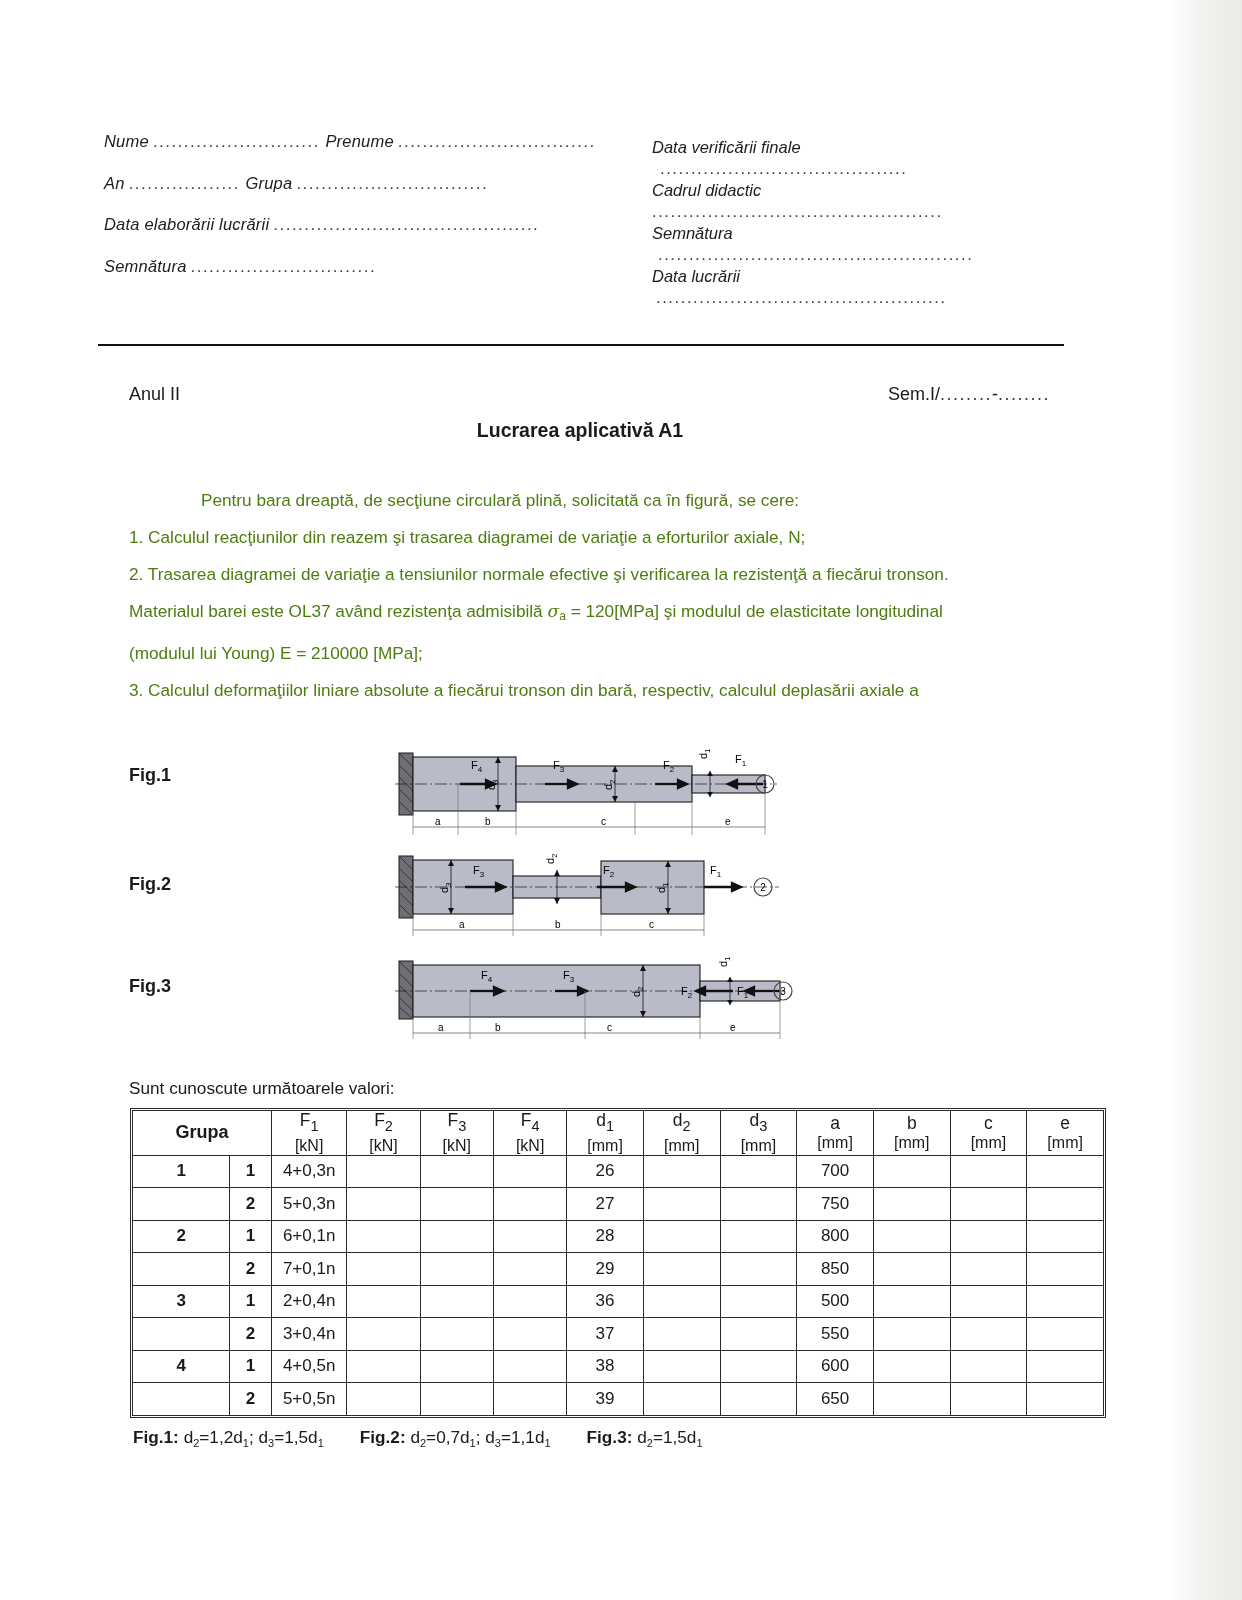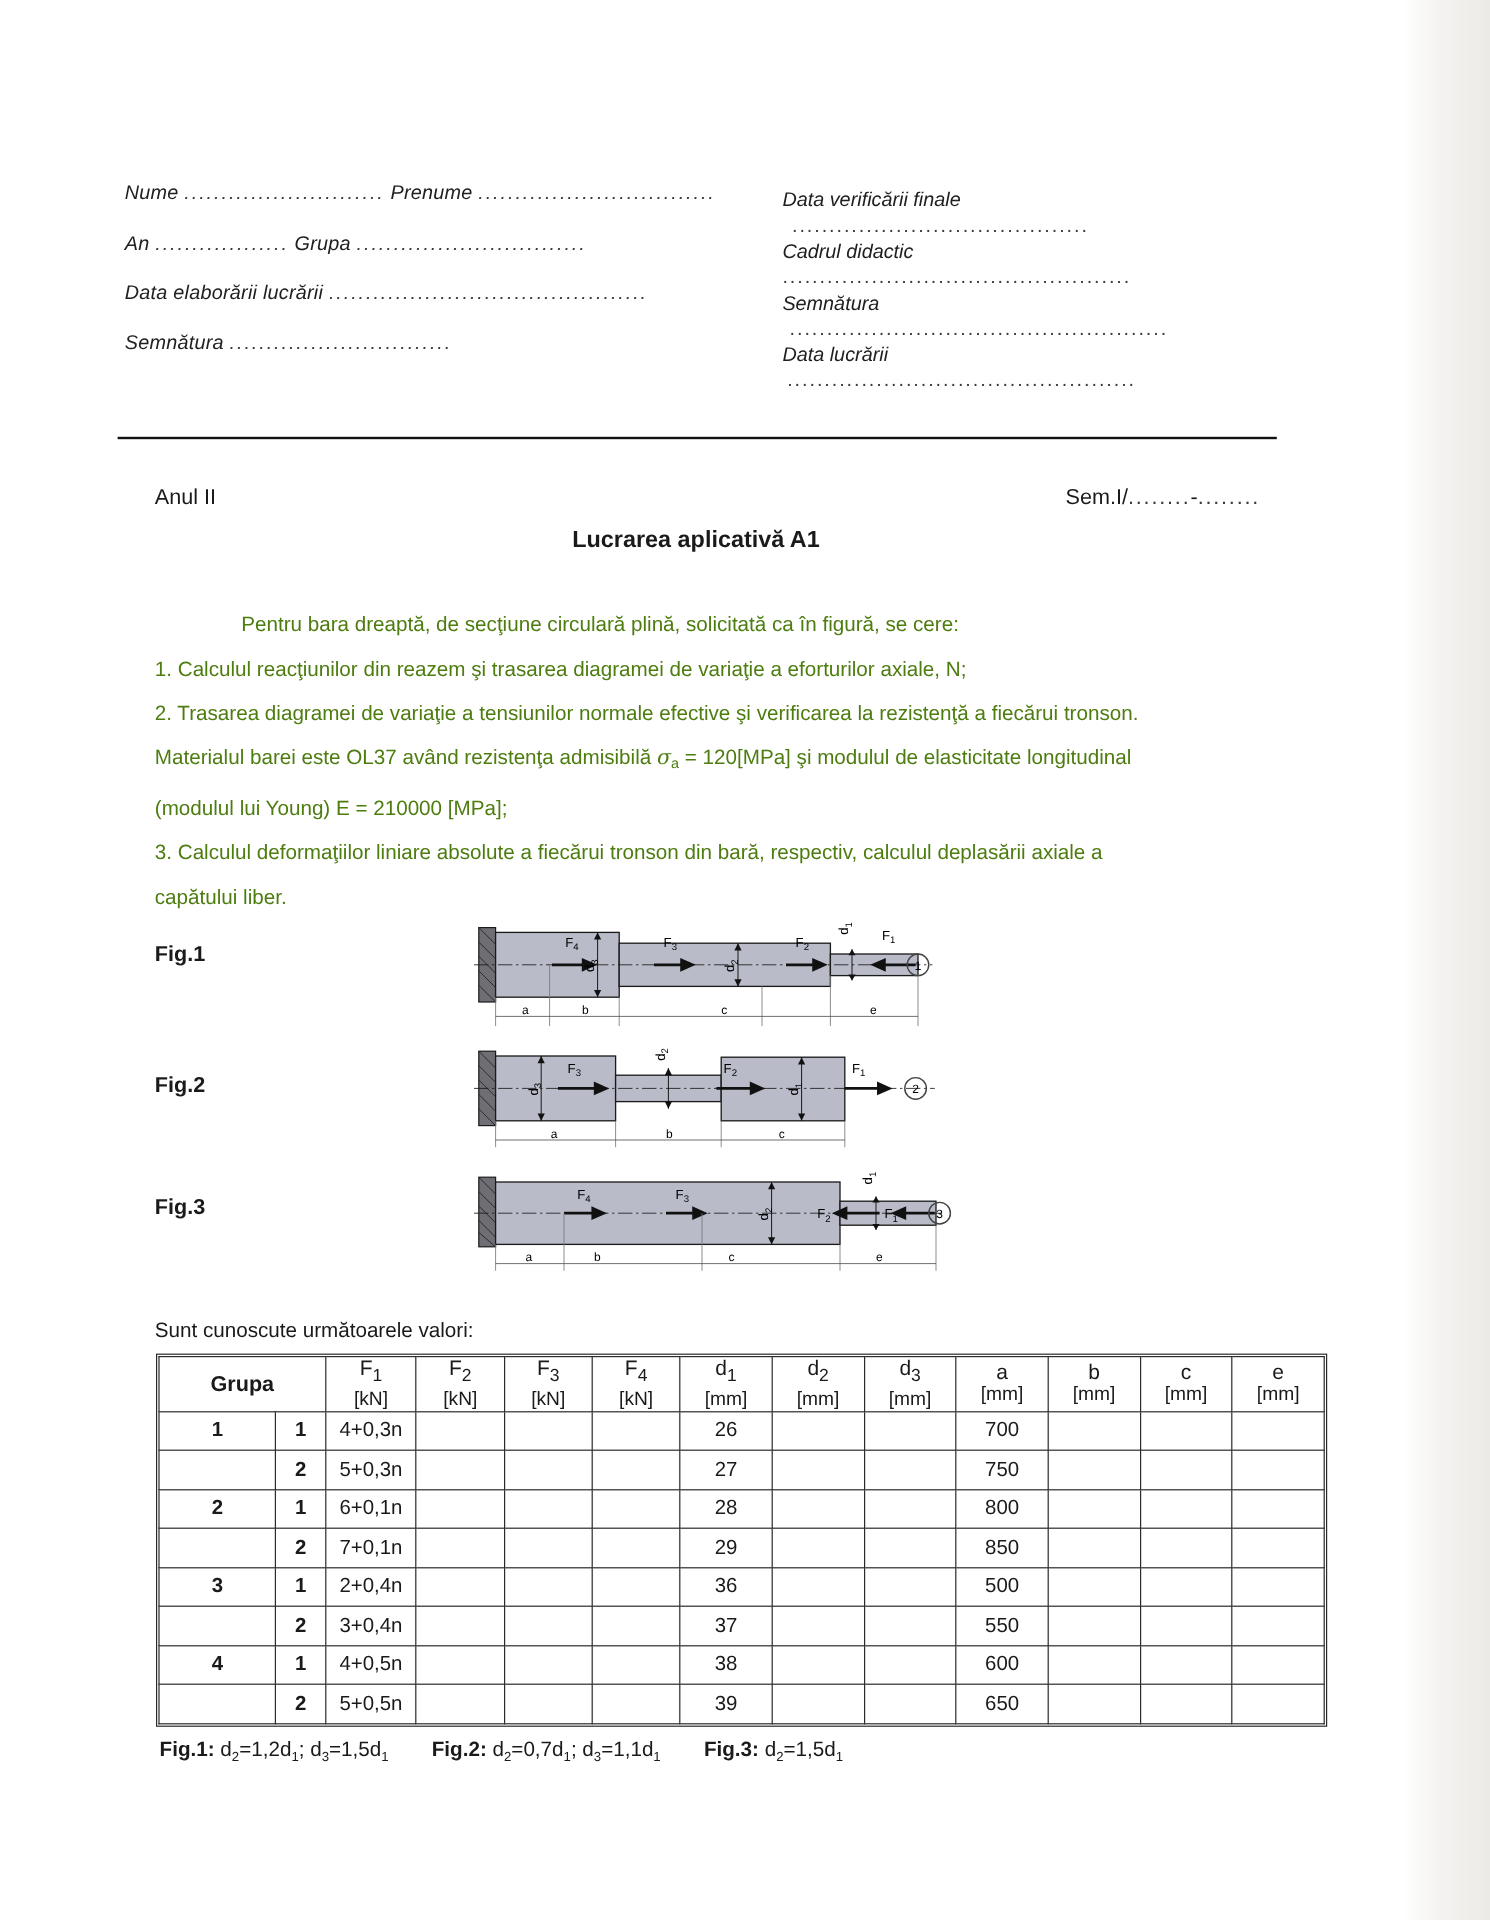--- a/index.html
+++ b/index.html
@@ -6,21 +6,21 @@
   body{
     width:1242px;height:1600px;
     background:#ffffff;
     font-family:"Liberation Sans", sans-serif;
     color:#1a1a1a;
     position:relative;
     overflow:hidden;
   }
   
   .scan-edge{position:absolute;top:0;right:0;width:72px;height:1600px;background:linear-gradient(to right,#ffffff 0%,#f4f3f1 40%,#eceae6 100%);z-index:0;}
-  .page{position:absolute;left:0;top:0;width:1242px;height:1144px;z-index:1;margin-top:20px;}
+  .page{position:absolute;left:0;top:0;width:1242px;height:1144px;z-index:1;}
 
   
   .hdr{position:absolute;left:104px;top:132px;width:960px;height:210px;}
   .hdr-left{position:absolute;left:0;top:0;width:510px;}
   .hdr-right{position:absolute;left:548px;top:6px;width:420px;}
   .fld{font-style:italic;font-size:16.5px;color:#202020;white-space:nowrap;letter-spacing:.2px;}
   .hdr-left .fld{margin-bottom:22.5px;}
   .dots{letter-spacing:1.6px;color:#3a3a3a;}
   .rfld{font-style:italic;font-size:16.5px;color:#202020;white-space:nowrap;}
   .rdots{font-size:16.5px;letter-spacing:1.6px;color:#3a3a3a;margin:2px 0 3px 0;white-space:nowrap;}
@@ -127,21 +127,20 @@
 
   <div class="body">
     <div class="p-indent">Pentru bara dreaptă, de secţiune circulară plină, solicitată ca în figură, se cere:</div>
     <div>1. Calculul reacţiunilor din reazem şi trasarea diagramei de variaţie a eforturilor axiale, N;</div>
     <div class="p-just">2. Trasarea diagramei de variaţie a tensiunilor normale efective şi verificarea la rezistenţă a fiecărui tronson.</div>
     <div class="p-just">
       <span>Materialul barei este OL37 având rezistenţa admisibilă </span><span class="sym">σ</span><span class="sub">a</span><span> = 120[MPa]  şi modulul de elasticitate longitudinal</span>
     </div>
     <div>(modulul lui Young) E = 210000 [MPa];</div>
     <div class="p-just">3. Calculul deformaţiilor liniare absolute a fiecărui tronson din bară, respectiv, calculul deplasării axiale a</div>
-    <div>capătului liber.</div>
   </div>
 
   <div class="figlabel" style="left:129px;top:765px;">Fig.1</div>
   <div class="figwrap" style="left:385px;top:727px;">
     <svg width="400" height="110" viewBox="0 0 400 110">
 
       <g>
         <rect x="14" y="26" width="14" height="62" fill="#6e6e74" stroke="#1a1a1a" stroke-width="1"></rect>
         <line x1="14" y1="26" x2="28" y2="40" stroke="#2a2a2a" stroke-width="0.8"></line>
         <line x1="14" y1="38" x2="28" y2="52" stroke="#2a2a2a" stroke-width="0.8"></line>

